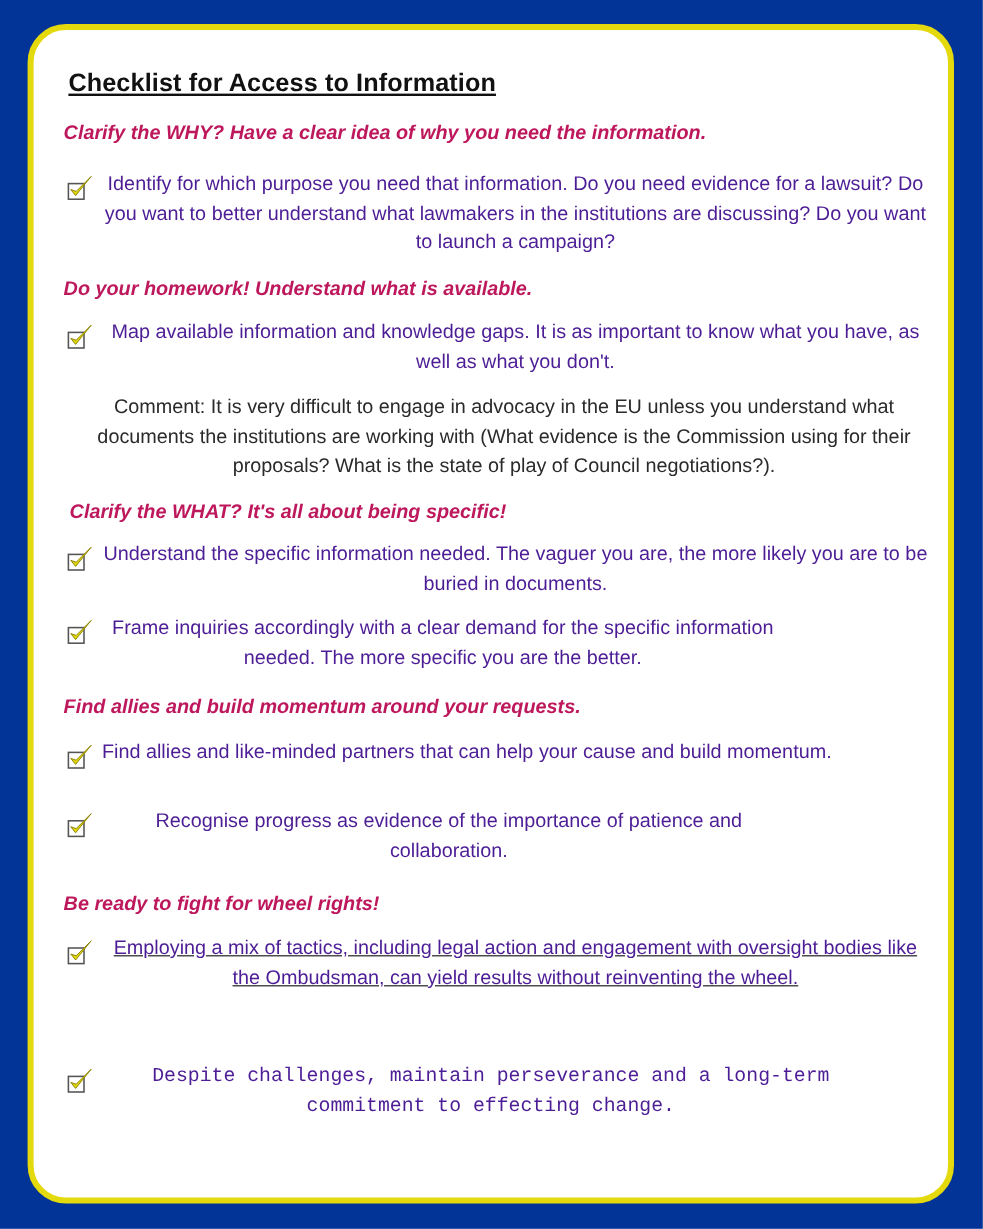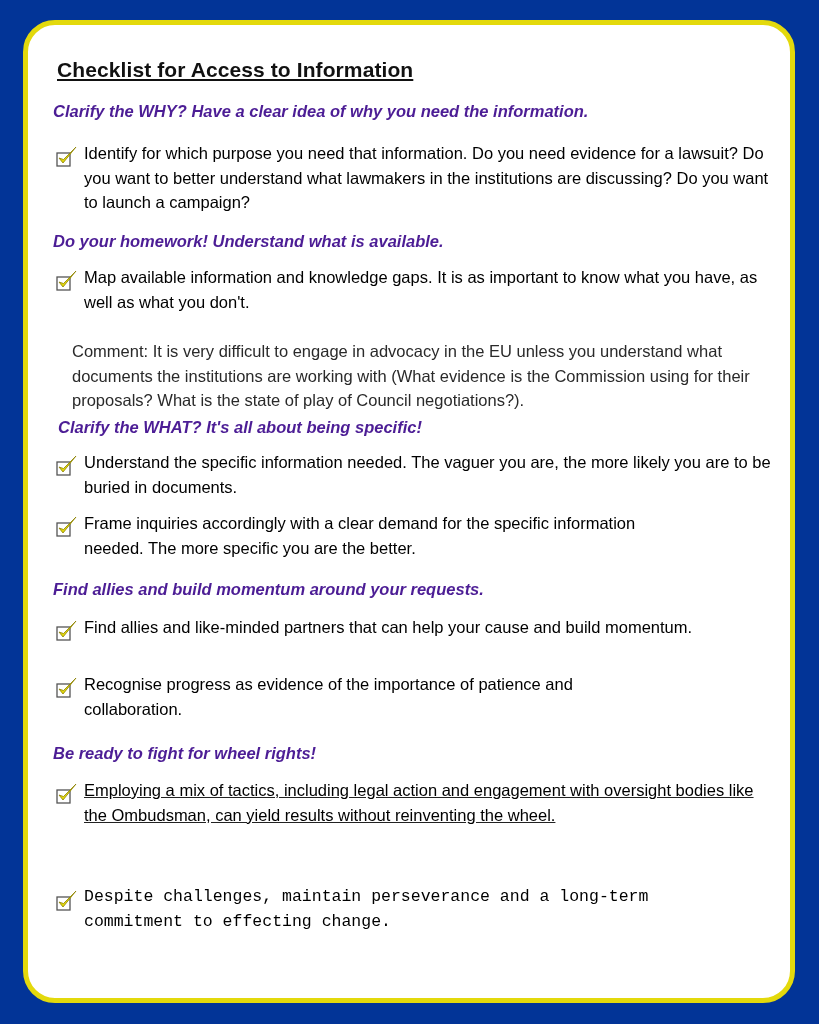--- a/index.html
+++ b/index.html
@@ -11,20 +11,21 @@
     font-family: "Liberation Sans", sans-serif;
     color: #222;
   }
   .card {
     position: absolute;
     left: 23px; top: 20px;
     width: 762px; height: 973px;
     background: #ffffff;
     border: 5px solid #e3d90c;
     border-radius: 32px;
+    text-align: center;
   }
   .content {
     position: absolute;
     left: 0; top: 0; right: 0; bottom: 0;
   }
   .title {
     position: absolute;
     left: 29px; top: 33px;
     font-size: 21px;
     font-weight: bold;
@@ -32,48 +33,48 @@
     color: #111;
     margin: 0;
     letter-spacing: 0.1px;
   }
   .heading {
     position: absolute;
     left: 25px;
     font-size: 16.5px;
     font-weight: bold;
     font-style: italic;
-    color: #4c1d95;
+    color: #be185d;
     margin: 0;
   }
   .item {
     position: absolute;
     left: 27px;
     width: 720px;
   }
   .item .check {
     position: absolute;
     left: 0; top: 5px;
     width: 24px; height: 22px;
   }
   .item .text {
     display: block;
     margin-left: 29px;
     font-size: 16.5px;
     line-height: 24.5px;
-    color: #000000;
+    color: #4c1d95;
   }
   .comment {
     position: absolute;
     left: 28px;
     width: 720px;
     font-size: 16.5px;
     line-height: 24.5px;
     color: #2a2a2a;
-    margin: 16px;
+    margin: 4px;
   }
 </style>
 </head>
 <body>
 
 <div class="card">
   <div class="content">
 
     <h1 class="title">Checklist for Access to Information</h1>
 

